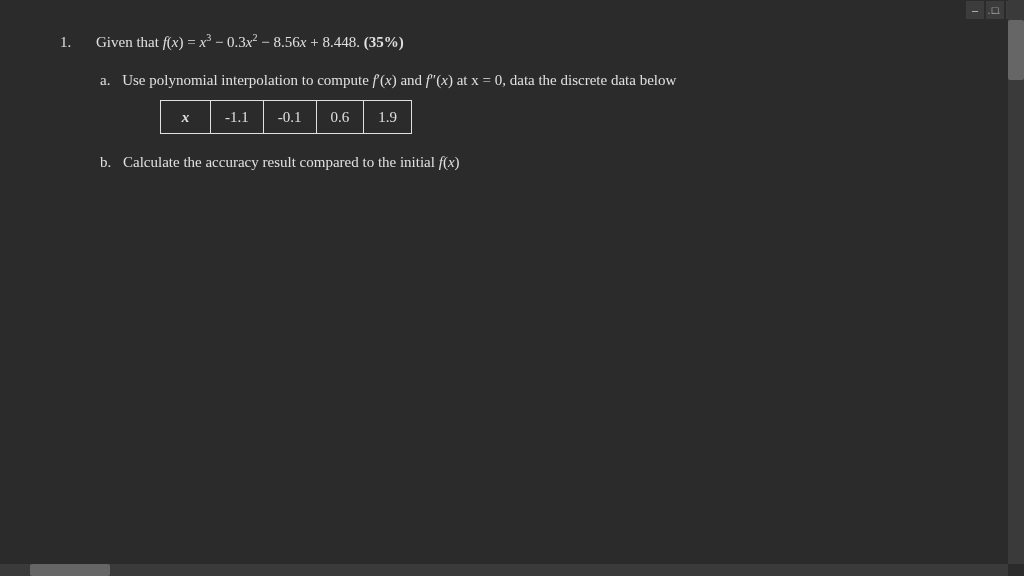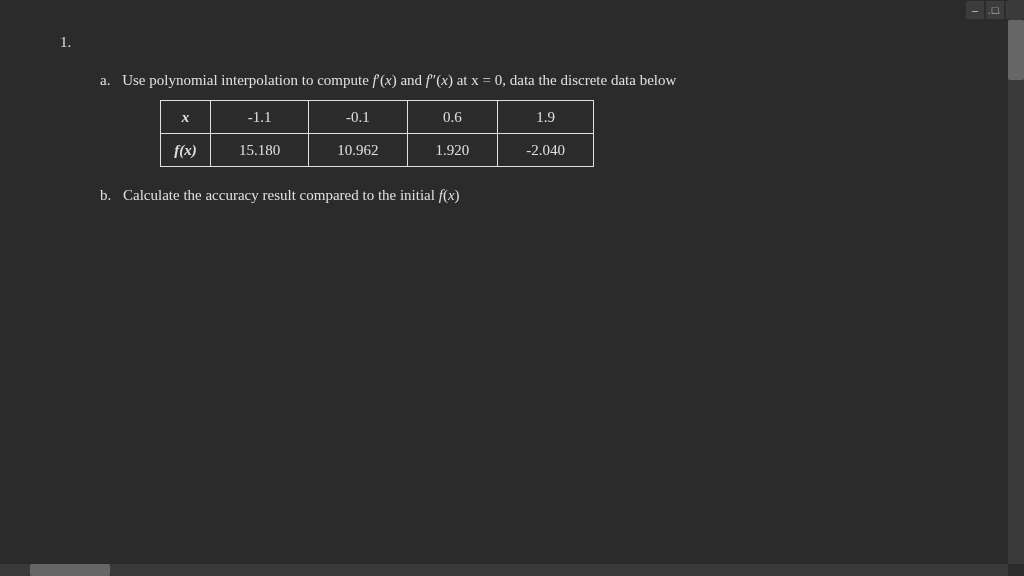--- a/index.html
+++ b/index.html
@@ -100,21 +100,21 @@
 
     .data-table {
       border-collapse: collapse;
       margin-top: 8px;
       margin-left: 60px;
       margin-bottom: 16px;
     }
 
     .data-table td {
       border: 1px solid #e0e0e0;
-      padding: 4px 28px;
+      padding: 4px 14px;
       text-align: center;
       font-size: 15px;
     }
 
     .data-table td:first-child {
       font-style: italic;
       font-weight: bold;
       padding: 4px 12px;
       min-width: 50px;
     }
@@ -180,20 +180,26 @@
   <span class="ellipsis">...</span>
   <button class="title-bar-btn">–</button>
   <button class="title-bar-btn">□</button>
   <button class="title-bar-btn">✕</button>
 </div>
 
 <div class="content">
 
   <div class="question-header">
     <span class="question-number">1.</span>
+    <span class="question-text">
+      <span>Given that</span>
+      <span> </span>
+      <span class="italic">f</span>(<span class="italic">x</span>) = <span class="italic">x</span><sup>3</sup> − 0.3<span class="italic">x</span><sup>2</sup> − 8.56<span class="italic">x</span> + 8.448.
+      <span class="bold">(35%)</span>
+    </span>
   </div>
 
   <div class="sub-part">
     <span class="sub-part-label">a.</span>
     <span class="sub-part-content">
       <span>Use polynomial interpolation to compute</span>
       <span> </span>
       <span class="italic prime">f</span>′(<span class="italic">x</span>)
       <span> </span>
       <span class="underline">and</span>
@@ -206,27 +212,20 @@
     
     <table class="data-table">
       <tbody>
           <tr>
         <td><span class="italic">x</span></td>
         <td>-1.1</td>
         <td>-0.1</td>
         <td>0.6</td>
         <td>1.9</td>
       </tr>
-      <tr>
-        <td><span class="bold italic">f</span><span class="bold">(</span><span class="italic bold">x</span><span class="bold">)</span></td>
-        <td>15.180</td>
-        <td>10.962</td>
-        <td>1.920</td>
-        <td>-2.040</td>
-      </tr>
     </tbody>
       </table>
   </div>
 
   <div class="part-b">
     <span class="sub-part-label">b.</span>
     <span>Calculate the accuracy result compared to the initial</span>
     <span> </span>
     <span class="italic">f</span>(<span class="italic">x</span>)
   </div>

